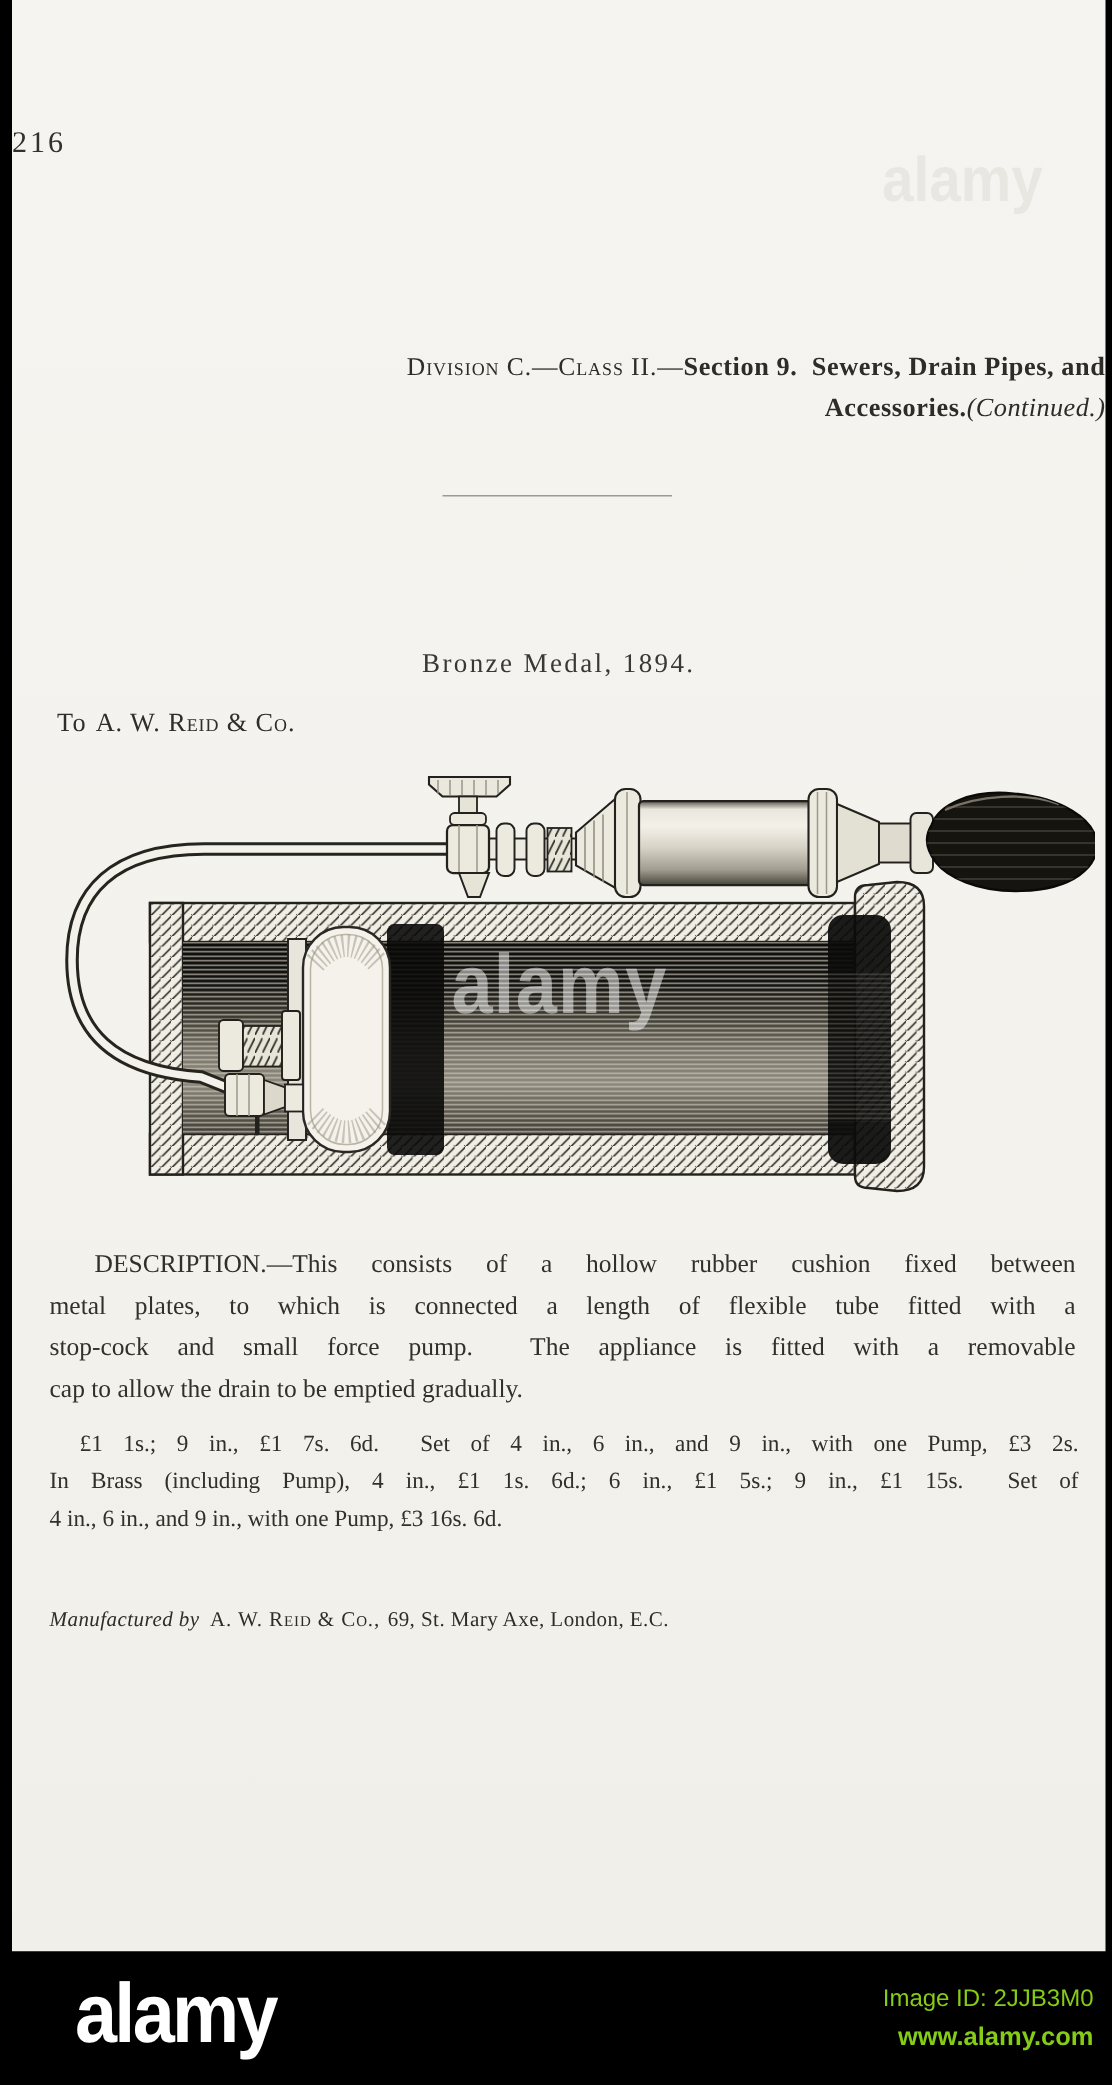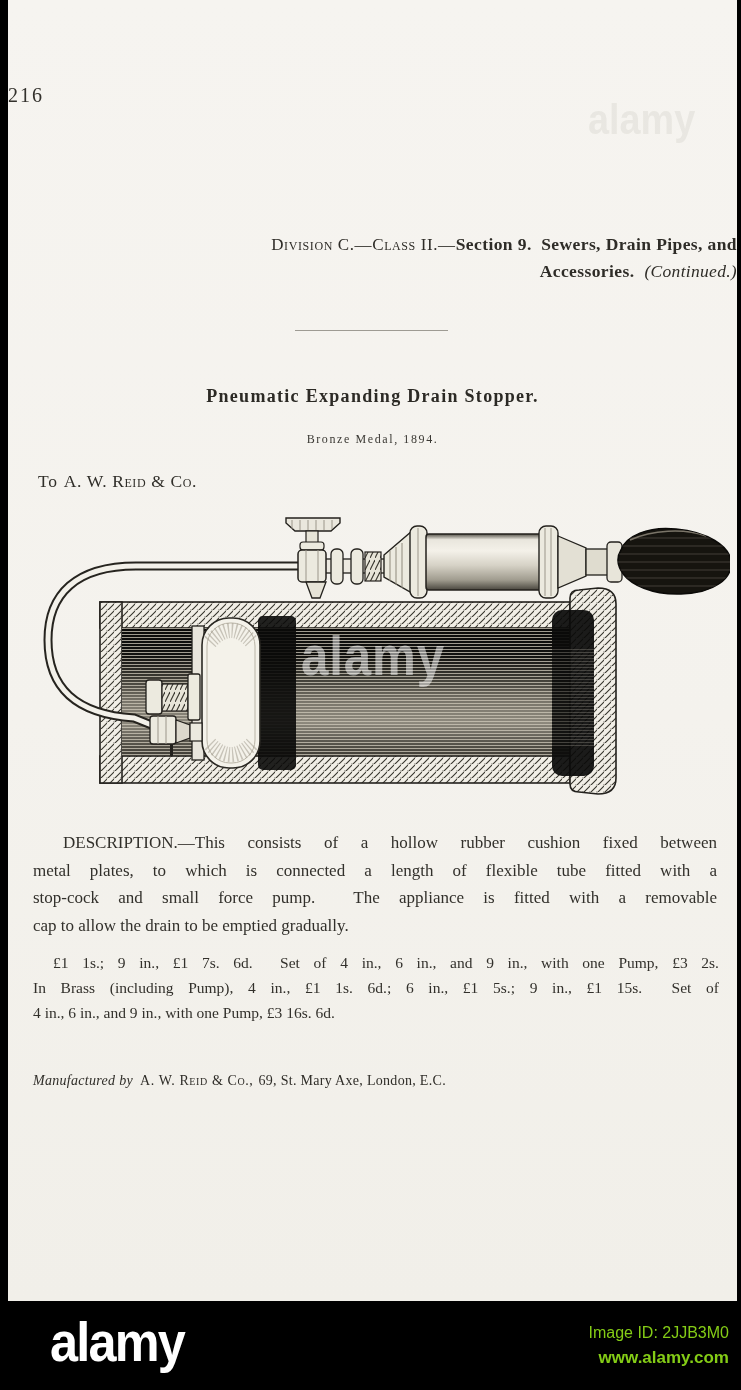--- a/index.html
+++ b/index.html
@@ -15,30 +15,30 @@
   }
   .page-number{
     position:absolute;top:84px;left:0;width:100%;text-align:left;
     font-size:20px;letter-spacing:2px;color:#33312c;
   }
   .heading{position:absolute;top:231px;left:0;width:100%;text-align:right;
     font-size:17.5px;line-height:27px;color:#2e2c27;}
   .sc{font-variant:small-caps;letter-spacing:.6px;}
   .heading .pre{font-size:17px;}
   .heading b{font-weight:bold;letter-spacing:.4px;}
-  .heading .cont{font-style:italic;font-weight:normal;margin-left:10px;letter-spacing:.3px;}
+  .heading .cont{font-style:italic;font-weight:normal;letter-spacing:.3px;}
   .divider{position:absolute;top:330px;left:287px;width:153px;height:1px;
     background:#8e8b82;opacity:.85;}
   .fig-title{
     position:absolute;top:386px;left:0;width:100%;text-align:center;
     font-weight:bold;font-size:18px;letter-spacing:1.3px;color:#2c2a25;
   }
   .fig-subtitle{
     position:absolute;top:432px;left:0;width:100%;text-align:center;
-    font-size:12px;letter-spacing:1.6px;color:#3a3833;
+    font-size:18px;letter-spacing:1.6px;color:#3a3833;
   }
   .to-line{position:absolute;top:471px;left:30px;font-size:17.5px;letter-spacing:.8px;color:#302e29;}
   .to-line .firm{margin-left:6px;}
   .figure{position:absolute;left:22px;top:498px;}
   .para{position:absolute;left:25px;width:684px;color:#32302b;}
   .desc{top:829px;font-size:17px;line-height:27.5px;}
   .sizes{top:950px;font-size:15.5px;line-height:25px;width:686px;}
   .jline{text-align:justify;text-align-last:justify;white-space:normal;}
   .jline.last{text-align-last:left;}
   .desc .jline:first-child{text-indent:30px;}
@@ -75,21 +75,20 @@
 
   <div class="page-number">216</div>
 
   <div class="heading">
     <div><span class="sc pre">Division C.—Class II.—</span><b>Section 9.&nbsp; Sewers, Drain Pipes, and</b></div>
     <div><b>Accessories.</b><i class="cont">(Continued.)</i></div>
   </div>
 
   <div class="divider"></div>
 
-  <div class="fig-title">Pneumatic Expanding Drain Stopper.</div>
   <div class="fig-subtitle">Bronze Medal, 1894.</div>
 
   <div class="to-line">
     <span>To</span><span class="sc firm">A. W. Reid &amp; Co.</span>
   </div>
 
   <svg class="figure" width="700" height="314" viewBox="0 0 700 314">
     <defs>
       <pattern id="hatch" width="7" height="7" patternUnits="userSpaceOnUse">
         <rect width="7" height="7" fill="#f1eee6"></rect>

